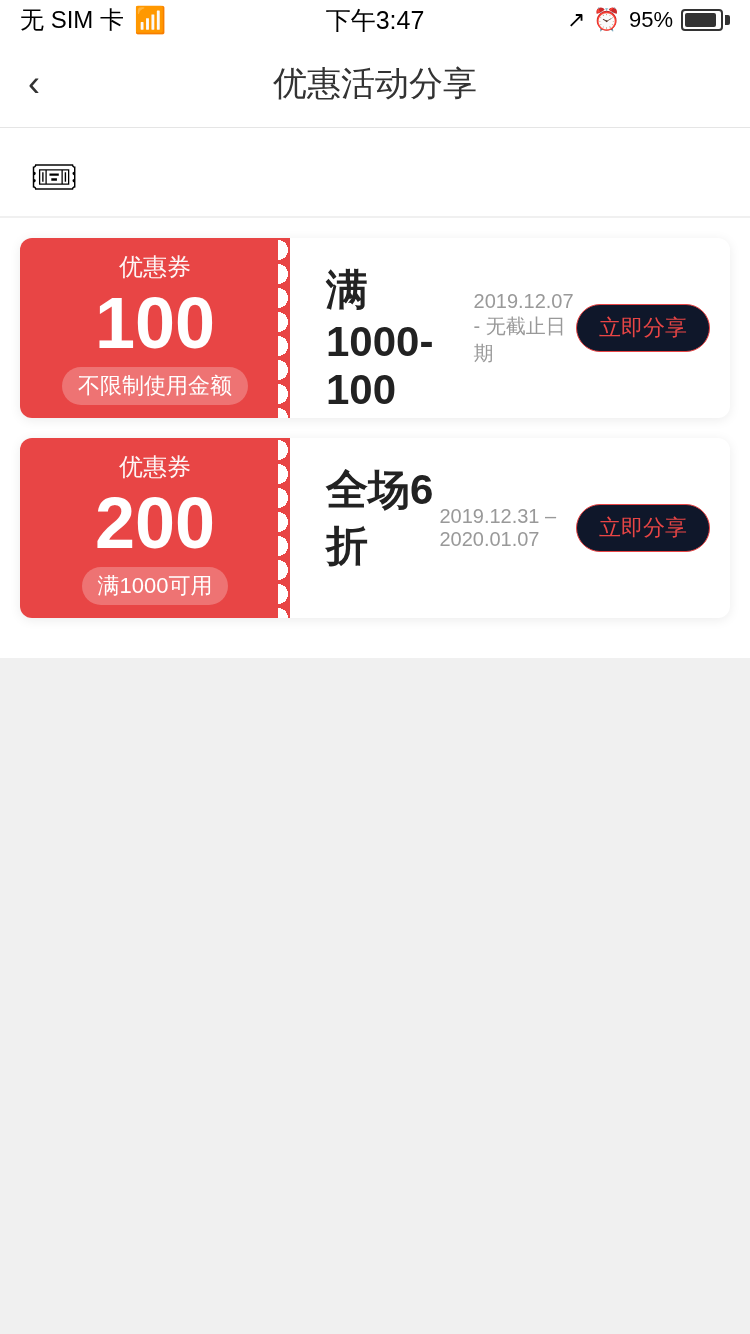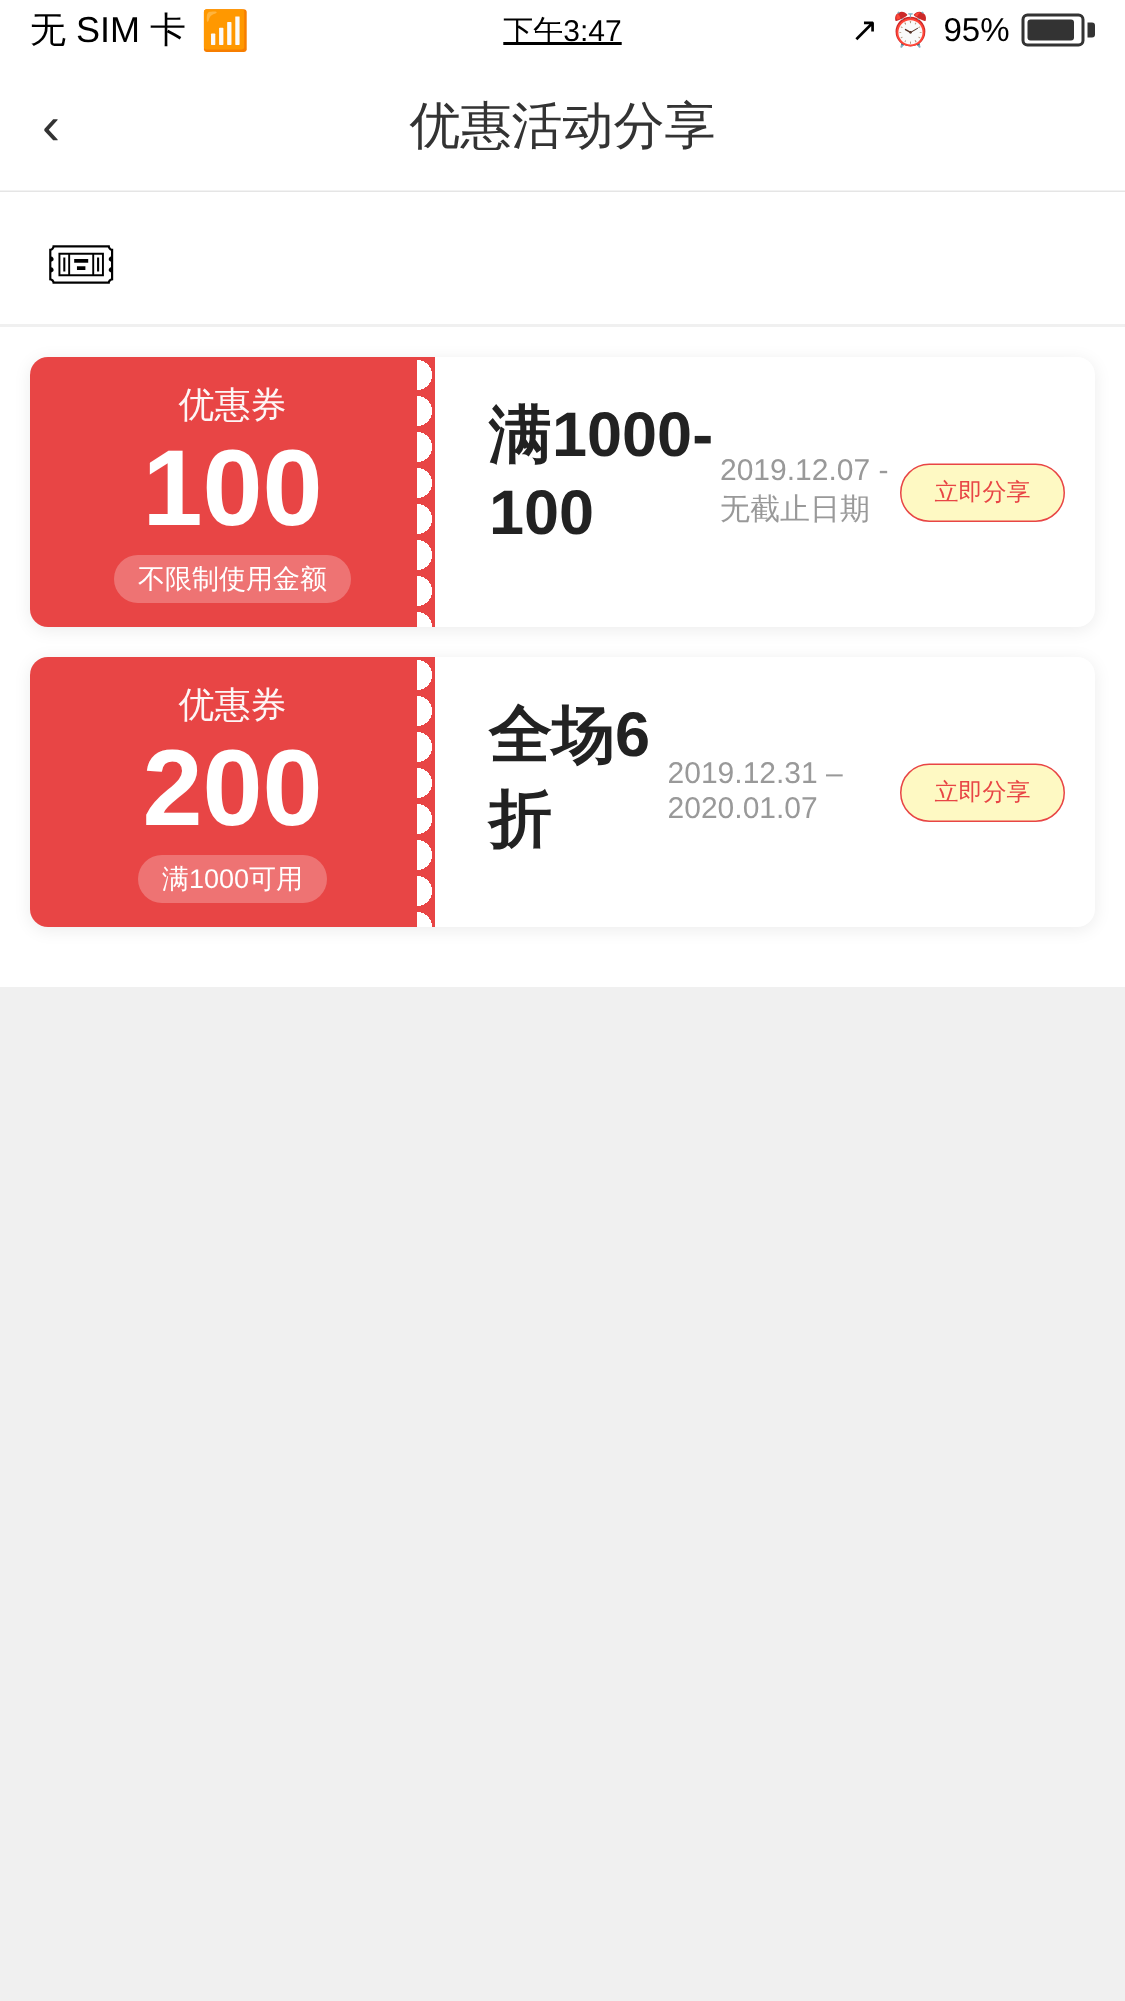--- a/index.html
+++ b/index.html
@@ -26,23 +26,22 @@
     }
     .status-left {
       display: flex;
       align-items: center;
       gap: 10px;
     }
     .status-center {
       position: absolute;
       left: 50%;
       transform: translateX(-50%);
-      font-size: 20px;
+      font-size: 25px;
       font-weight: 500;
-      text-decoration: underline;
     }
     .status-right {
       display: flex;
       align-items: center;
       gap: 8px;
       font-size: 22px;
     }
 
     
     .nav-bar {
@@ -151,21 +150,21 @@
       margin-bottom: 4px;
       opacity: 0.95;
     }
     .coupon-value {
       font-size: 72px;
       font-weight: 700;
       line-height: 1;
       margin-bottom: 8px;
     }
     .coupon-condition {
-      font-size: 18px;
+      font-size: 22px;
       background: rgba(255,255,255,0.25);
       border-radius: 20px;
       padding: 4px 16px;
       white-space: nowrap;
       text-align: center;
     }
 
     
     .coupon-right {
       flex: 1;
@@ -186,22 +185,22 @@
       justify-content: space-between;
     }
     .coupon-date {
       font-size: 20px;
       color: #999;
     }
     .share-btn {
       border: 1.5px solid #e84545;
       border-radius: 30px;
       color: #e84545;
-      background: #fef9c3;
-      font-size: 16px;
+      background: #0f172a;
+      font-size: 22px;
       padding: 8px 22px;
       cursor: pointer;
       white-space: nowrap;
     }
 
     
     .page-fill {
       background: #f0f0f0;
       min-height: 600px;
     }

